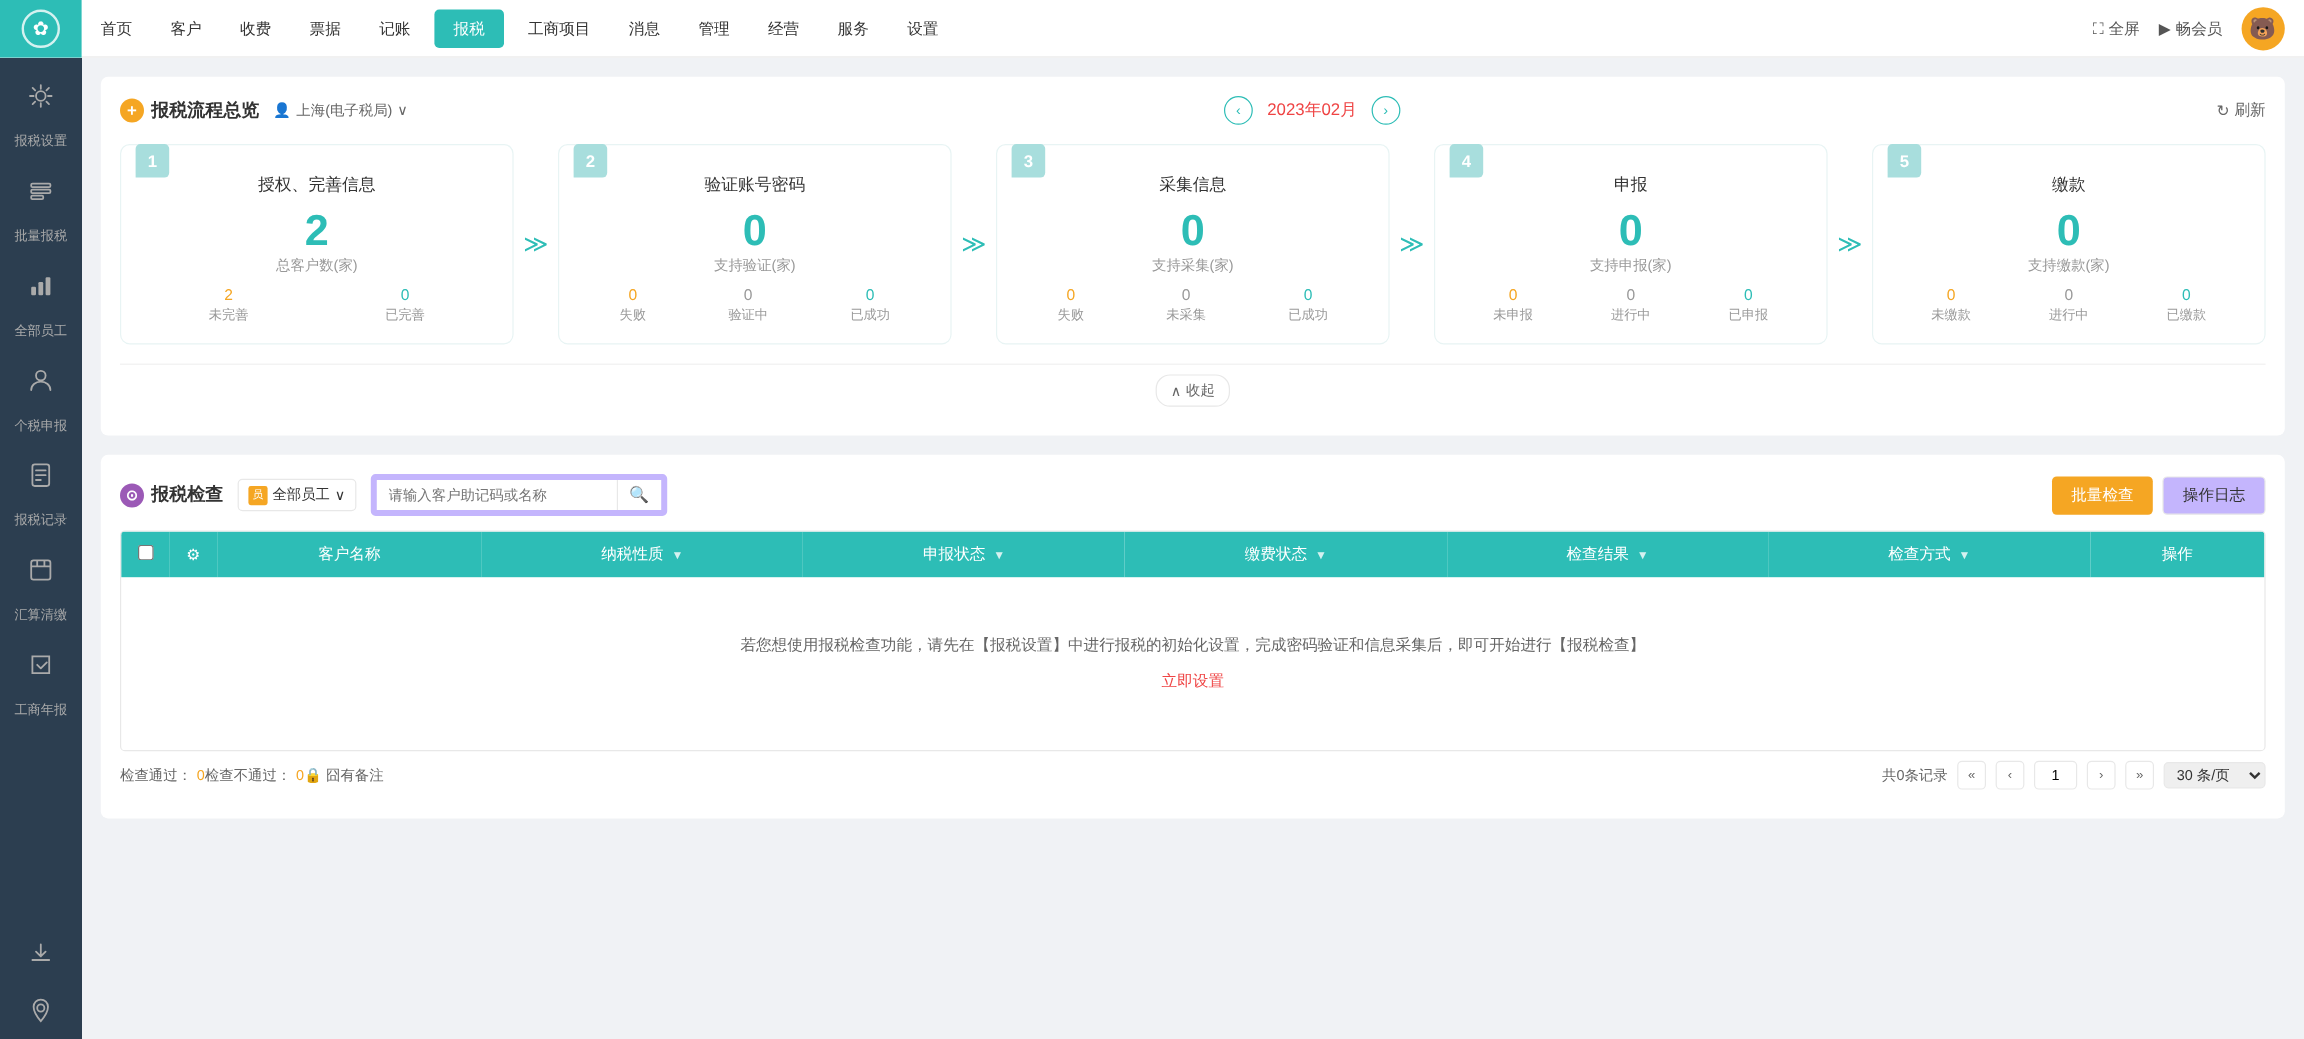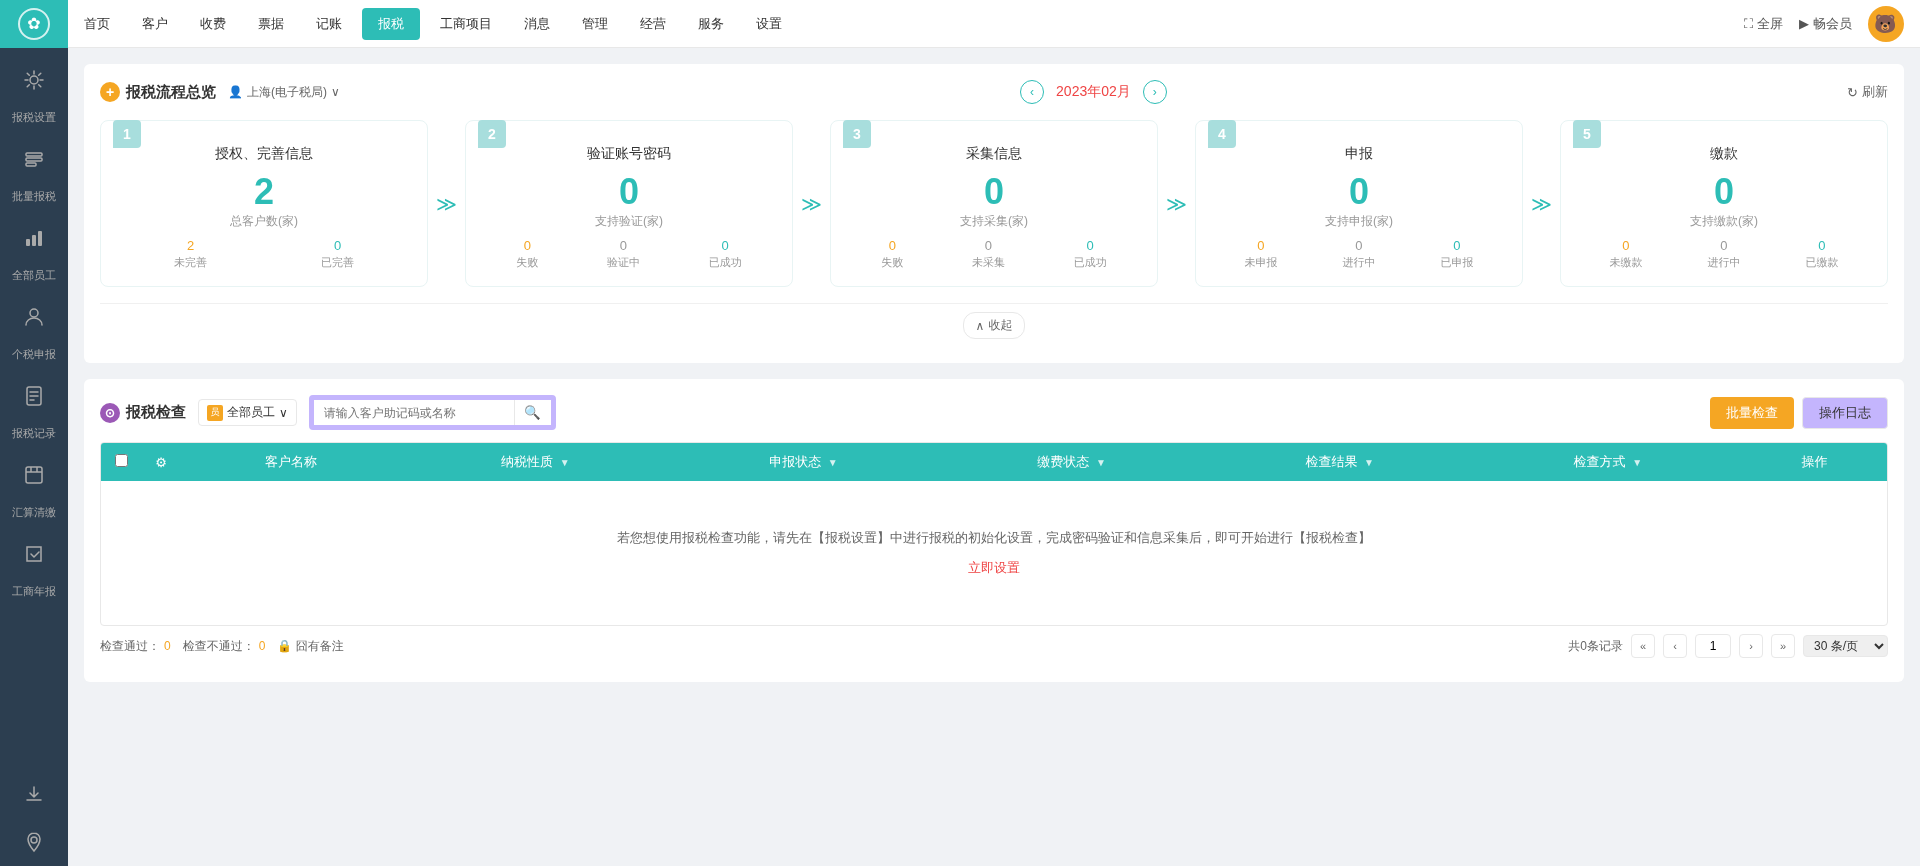--- a/index.html
+++ b/index.html
@@ -451,21 +451,21 @@
       border-radius: 4px;
       overflow: hidden;
       position: relative;
     }
 
     
     .table-footer {
       display: flex;
       align-items: center;
       padding: 8px 0;
-      gap: 12px;
+      gap: 0;
     }
     .footer-stat {
       display: flex;
       align-items: center;
       gap: 4px;
       font-size: 12px;
       color: #666;
     }
     .footer-stat .val { color: #f5a623; }
     .footer-note {

